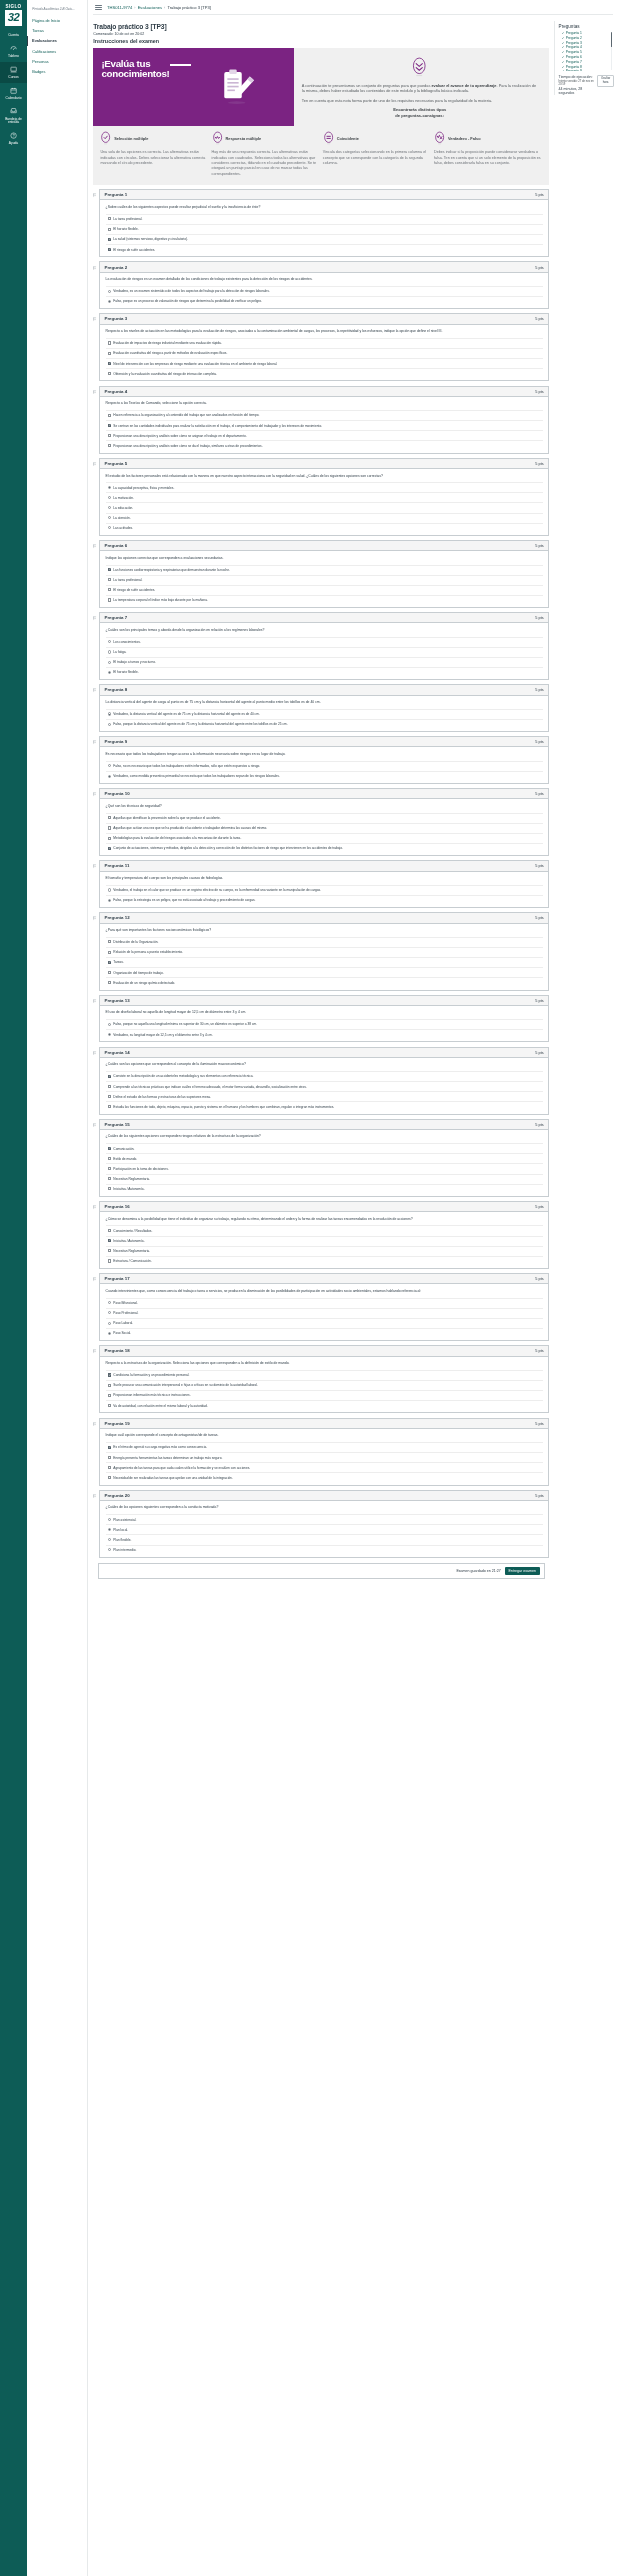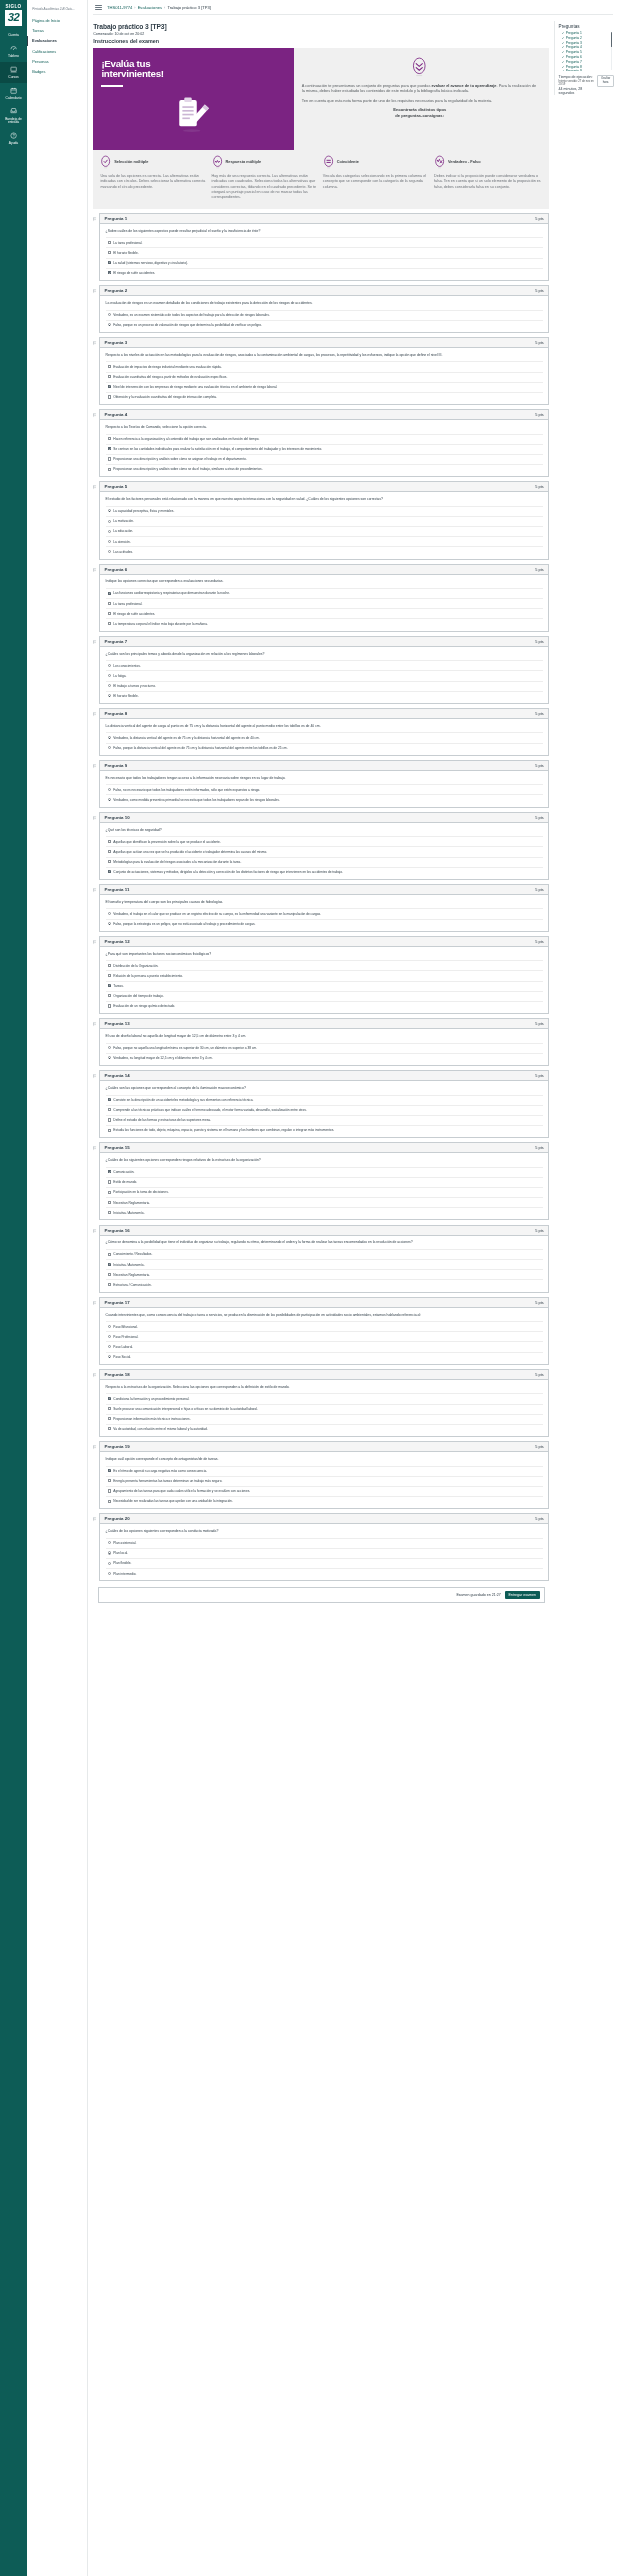--- a/index.html
+++ b/index.html
@@ -69,21 +69,21 @@
 
   h1.quiz-title { font-size:6.7px; font-weight:bold; margin:2.1px 0 2.1px; color:#2d3b45; letter-spacing:-0.1px; }
   .started { font-size:3.6px; color:#2d3b45; margin-bottom:2.1px; }
   h2.instr { font-size:5.4px; font-weight:bold; margin:1px 0 4.1px; color:#2d3b45; }
 
   
   .banner { background:#f0f0f0; width:100%; }
   .banner-top { display:flex; }
   .banner-left {
     width:44%; background:#7b2382; color:#fff; padding:11.3px 8.2px 13.4px 8.2px;
-    display:flex; flex-direction:column; justify-content:flex-start;
+    display:flex; flex-direction:row; justify-content:flex-start;
   }
   .banner-left h3 { font-size:9.8px; line-height:1.05; margin:0; font-weight:bold; letter-spacing:-0.3px; }
   .rule { width:21.6px; height:2.1px; background:#fff; margin:5.2px 0 0; }
   .clipboard { margin:8.2px auto 0; }
   .banner-right { width:56%; background:#f0f0f0; padding:8.2px 11.3px 7.2px 8.2px; }
   .chev-badge { text-align:center; margin-bottom:4.1px; }
   .banner-right p { font-size:3.9px; line-height:1.45; color:#555a5e; margin:0 0 3.6px; }
   .banner-right p b { color:#3a3f43; }
   .banner-cta { text-align:center; font-weight:bold; font-size:4.1px; color:#3a3f43; line-height:1.4; margin-top:4.1px; }
 
@@ -266,21 +266,21 @@
 
         <h1 class="quiz-title">Trabajo práctico 3 [TP3]</h1>
         <div class="started">Comenzado: 10 de oct en 20:02</div>
         <h2 class="instr">Instrucciones del examen</h2>
 
         <div class="banner">
           <div class="banner-top">
             <div class="banner-left">
               <h3>
                 <span>¡Evalúa tus</span><br>
-                <span>intervinientes!</span>
+                <span>conocimientos!</span>
               </h3>
               <div class="rule"></div>
               <div class="clipboard">
                 <svg width="40" height="40" viewBox="0 0 64 64" fill="none">
                   <rect x="10" y="8" width="28" height="42" rx="3" fill="#ffffff"></rect>
                   <rect x="18" y="4" width="12" height="7" rx="2" fill="#e3d6e8"></rect>
                   <rect x="15" y="18" width="18" height="2.6" fill="#cbb6d4"></rect>
                   <rect x="15" y="24" width="18" height="2.6" fill="#cbb6d4"></rect>
                   <rect x="15" y="30" width="18" height="2.6" fill="#cbb6d4"></rect>
                   <rect x="15" y="36" width="12" height="2.6" fill="#cbb6d4"></rect>

